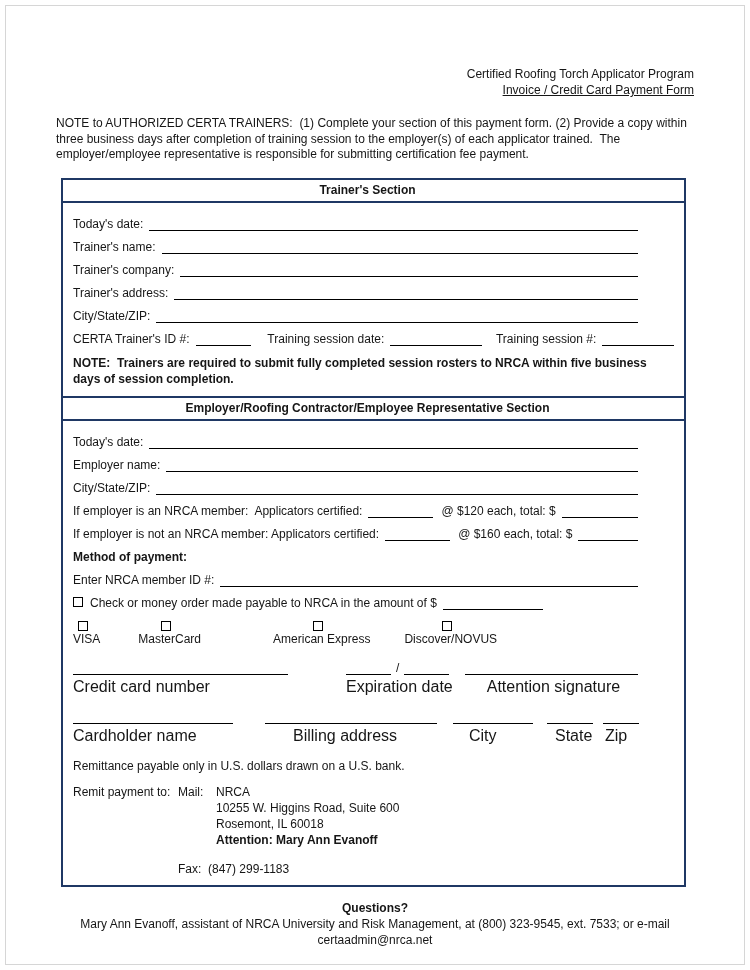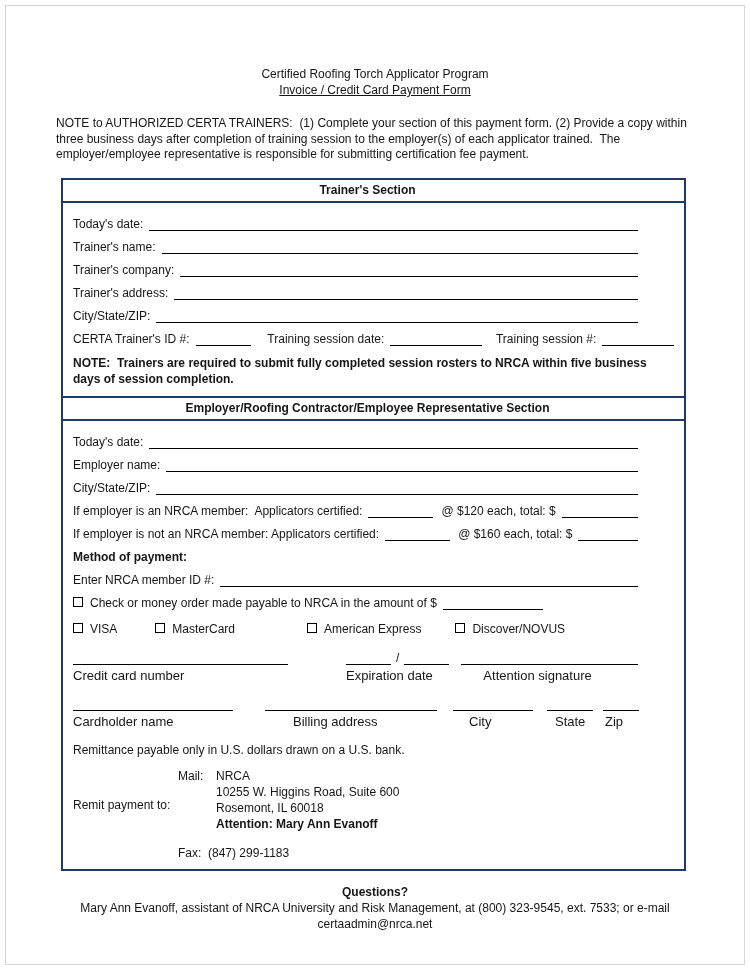--- a/index.html
+++ b/index.html
@@ -1,21 +1,21 @@
 <!DOCTYPE html>
 <html><head>
 <meta charset="utf-8">
 <style>
   * { margin:0; padding:0; box-sizing:border-box; }
   html,body { width:750px; height:970px; background:#ffffff; }
   body { font-family:"Liberation Sans", sans-serif; color:#161616; font-size:12px; position:relative; overflow:hidden; }
   .frame { position:absolute; inset:5px; border:1px solid #d6d6d6; background:#fff; }
   .sheet { padding:60px 50px 0 50px; }
 
-  .titleblock { text-align:center; line-height:16px; }
+  .titleblock { text-align:right; line-height:16px; }
   .subtitle { text-decoration:underline; }
 
   .note { margin-top:18px; line-height:15.5px; white-space:pre-wrap; }
 
   .formbox { margin-top:15px; margin-left:5px; width:625px; border:2px solid #1f3864; }
   .sechead { text-align:center; font-weight:bold; padding:3px 12px 4px 0; border-bottom:2px solid #1f3864; }
   .sechead.second { border-top:2px solid #1f3864; }
   .secbody { padding:5px 10px 9px 10px; }
 
   .row { display:flex; align-items:flex-end; margin-top:9px; }
@@ -23,41 +23,41 @@
   .b { font-weight:bold; }
   .line { border-bottom:1px solid #000; height:13px; margin-left:6px; display:inline-block; }
   .grow { flex:1 1 auto; margin-right:36px; }
   .w65{width:65px} .w100{width:100px} .w70{width:70px} .w115{width:115px} .w90{width:90px}
 
   .bnote { font-weight:bold; margin-top:9px; line-height:16px; white-space:pre-wrap; padding-right:4px; }
 
   .cb { width:10px; height:10px; border:1px solid #000; display:inline-block; flex:0 0 auto; margin-right:7px; position:relative; top:-1px; background:#fff; }
   .checkrow { align-items:center; }
   .cards { display:flex; align-items:center; margin-top:12px; }
-  .cardopt { display:flex; align-items:center; }
+  .cardopt { display:flex; align-items:center;flex-direction:column; }
   .cardopt + .cardopt.m1 { margin-left:38px;align-items:center; }
   .cardopt + .cardopt.m2 { margin-left:72px; }
   .cardopt + .cardopt.m3 { margin-left:34px; }
 
   .ccrow { display:flex; align-items:flex-end; margin-top:15px; }
   .ccfield { display:flex; flex-direction:column; }
   .ccfield .line { margin-left:0; }
-  .cap { font-size:13px; margin-top:3px; white-space:pre; }
+  .cap { font-size:16px; margin-top:3px; white-space:pre; }
   .expwrap { display:flex; align-items:flex-end; }
   .slash { margin:0 5px; }
   .sp58{width:58px; flex:0 0 auto;} .sp12{width:12px; flex:0 0 auto;}
   .sp32{width:32px; flex:0 0 auto;} .sp16{width:16px; flex:0 0 auto;}
   .sp14{width:14px; flex:0 0 auto;} .sp10{width:10px; flex:0 0 auto;}
   .fw215{width:215px} .fw45{width:45px} .fwgrow{flex:1 1 auto; margin-right:36px;}
   .fw160{width:160px} .fw172{width:172px} .fw80{width:80px} .fw46{width:46px} .fw36{width:36px}
   .pl22{padding-left:22px} .pl28{padding-left:28px} .pl16{padding-left:16px} .pl8{padding-left:8px} .pl2{padding-left:2px}
 
   .remittance { margin-top:14px; }
   .remitblock { display:flex; margin-top:11px; line-height:16px; }
-  .remitlabel { width:105px; flex:0 0 auto;margin-top:29px; }
+  .remitlabel { width:105px; flex:0 0 auto; }
   .maillabel { width:38px; flex:0 0 auto; }
   .mailrow { display:flex; }
   .faxline { margin-left:105px; margin-top:14px; white-space:pre; }
 
   .footer { text-align:center; margin-top:13px; line-height:16px; }
 </style>
 </head>
 <body>
 
 <div class="frame">

